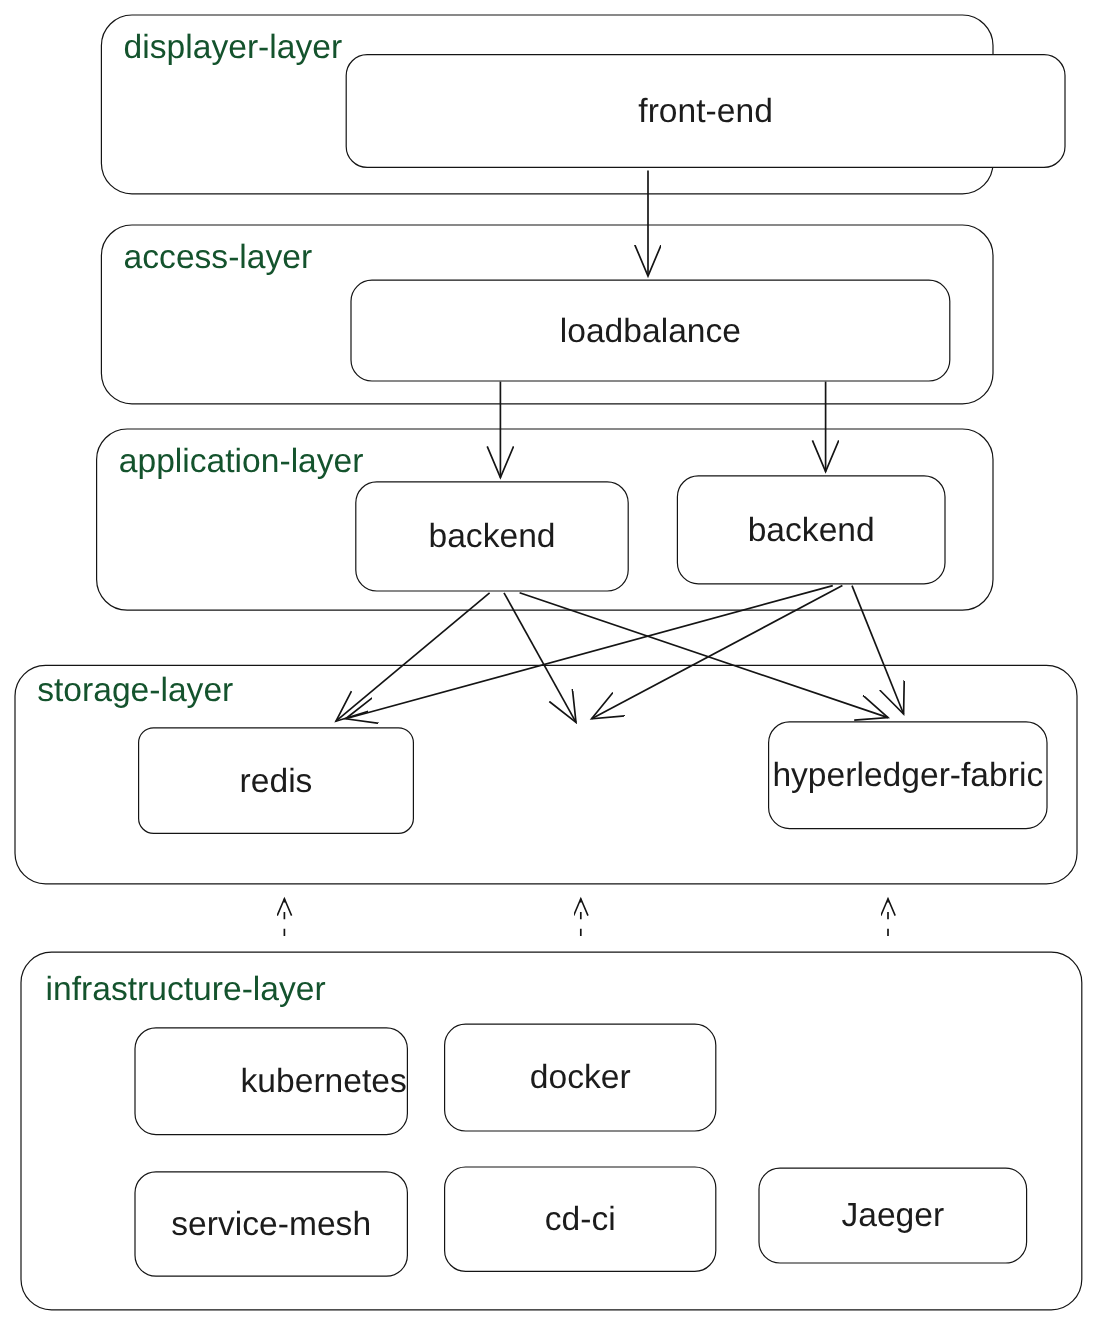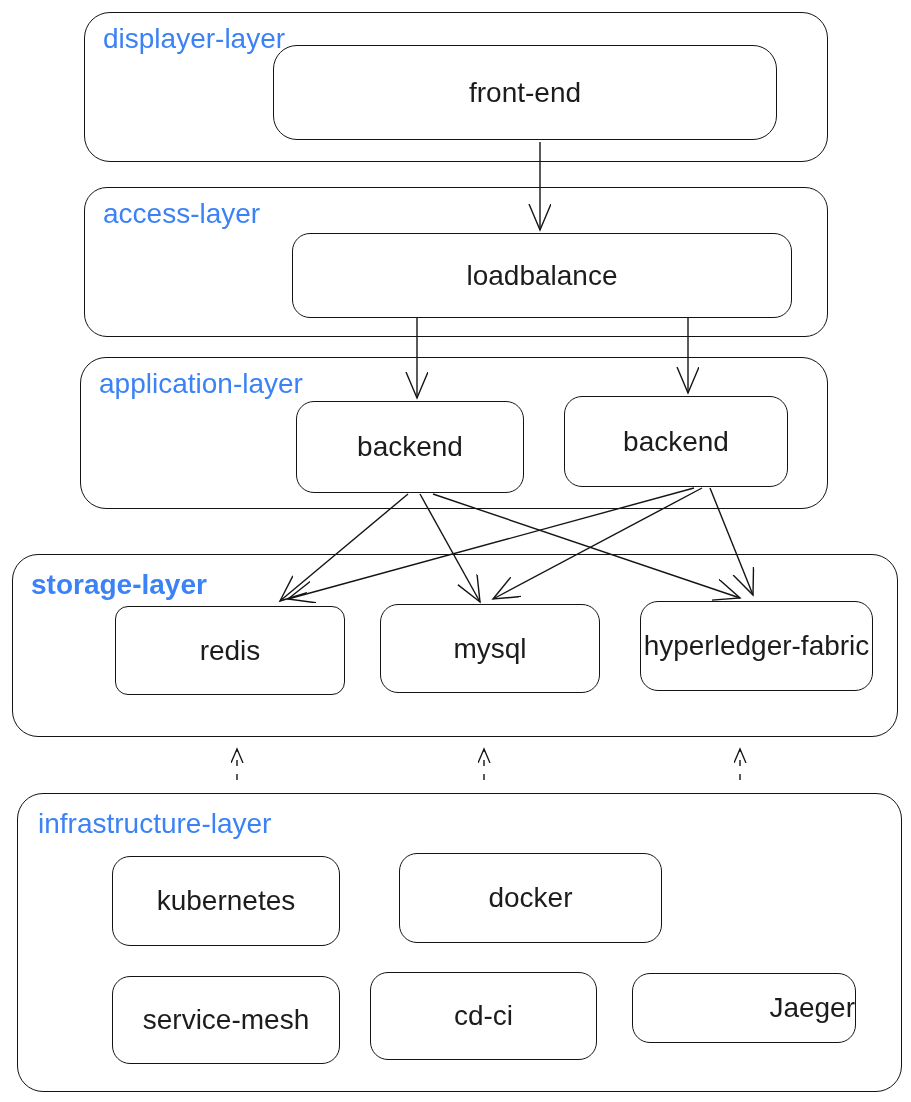--- a/index.html
+++ b/index.html
@@ -18,21 +18,21 @@
     border-radius: 26px;
     background: #ffffff;
     box-sizing: border-box;
   }
   .layer-label {
     position: absolute;
     top: 10px;
     left: 18px;
     font-size: 28px;
     white-space: nowrap;
-    color: #3b82f6;
+    color: #14532d;
   }
   .node {
     position: absolute;
     border: 1.5px solid #141414;
     border-radius: 18px;
     background: #ffffff;
     box-sizing: border-box;
     display: flex;
     align-items: center;
     justify-content: center;
@@ -53,82 +53,79 @@
 </style>
 </head>
 <body>
 
 <div class="canvas">
 
   <div class="layer" style="left:84px; top:12px; width:744px; height:150px;">
     <div class="layer-label">displayer-layer</div>
   </div>
 
-  <div class="layer" style="left:84px; top:187px; width:744px; height:150px;border-radius:23px;">
+  <div class="layer" style="left:84px; top:187px; width:744px; height:150px;">
     <div class="layer-label">access-layer</div>
   </div>
 
   <div class="layer" style="left:80px; top:357px; width:748px; height:152px;">
     <div class="layer-label">application-layer</div>
   </div>
 
   <div class="layer" style="left:12px; top:554px; width:886px; height:183px;">
-    <div class="layer-label" style="top:14px;font-weight:bold;">storage-layer</div>
+    <div class="layer-label" style="top:4px;">storage-layer</div>
   </div>
 
   <div class="layer" style="left:17px; top:793px; width:885px; height:299px;">
     <div class="layer-label" style="top:14px; left:20px;">infrastructure-layer</div>
   </div>
 
-  <div class="node" style="left:273px; top:45px; width:504px; height:95px;border-radius:24px;">
+  <div class="node" style="left:288px; top:45px; width:600px; height:95px;">
     <span>front-end</span>
   </div>
 
   <div class="node" style="left:292px; top:233px; width:500px; height:85px;text-align:right;">
     <span>loadbalance</span>
   </div>
 
   <div class="node" style="left:296px; top:401px; width:228px; height:92px;">
     <span>backend</span>
   </div>
 
   <div class="node" style="left:564px; top:396px; width:224px; height:91px;">
     <span>backend</span>
   </div>
 
   <div class="node" style="left:115px; top:606px; width:230px; height:89px;border-radius:13px;">
     <span>redis</span>
   </div>
 
-  <div class="node" style="left:380px; top:604px; width:220px; height:89px;">
-    <span>mysql</span>
-  </div>
 
   <div class="node" style="left:640px; top:601px; width:233px; height:90px;text-align:right;">
     <span>hyperledger-fabric</span>
   </div>
 
-  <div class="node" style="left:112px; top:856px; width:228px; height:90px;">
+  <div class="node" style="left:112px; top:856px; width:228px; height:90px;justify-content:flex-end;">
     <span>kubernetes</span>
   </div>
 
-  <div class="node" style="left:370px; top:853px; width:263px; height:90px;margin-left:29px;">
+  <div class="node" style="left:370px; top:853px; width:227px; height:90px;">
     <span>docker</span>
   </div>
 
 
   <div class="node" style="left:112px; top:976px; width:228px; height:88px;">
     <span>service-mesh</span>
   </div>
 
   <div class="node" style="left:370px; top:972px; width:227px; height:88px;">
     <span>cd-ci</span>
   </div>
 
-  <div class="node" style="left:632px; top:973px; width:224px; height:70px;justify-content:flex-end;">
+  <div class="node" style="left:632px; top:973px; width:224px; height:80px;">
     <span>Jaeger</span>
   </div>
 
   <svg class="edges" viewBox="0 0 911 1102" xmlns="http://www.w3.org/2000/svg">
     <defs>
       <marker id="vee" markerUnits="userSpaceOnUse" markerWidth="30" markerHeight="24" refX="26" refY="11" orient="auto">
         <path d="M 0 0 L 26 11 L 0 22" fill="none" stroke="#141414" stroke-width="1.4"></path>
       </marker>
       <marker id="vee-sm" markerUnits="userSpaceOnUse" markerWidth="18" markerHeight="14" refX="14" refY="6" orient="auto">
         <path d="M 0 0 L 14 6 L 0 12" fill="none" stroke="#141414" stroke-width="1.3"></path>

